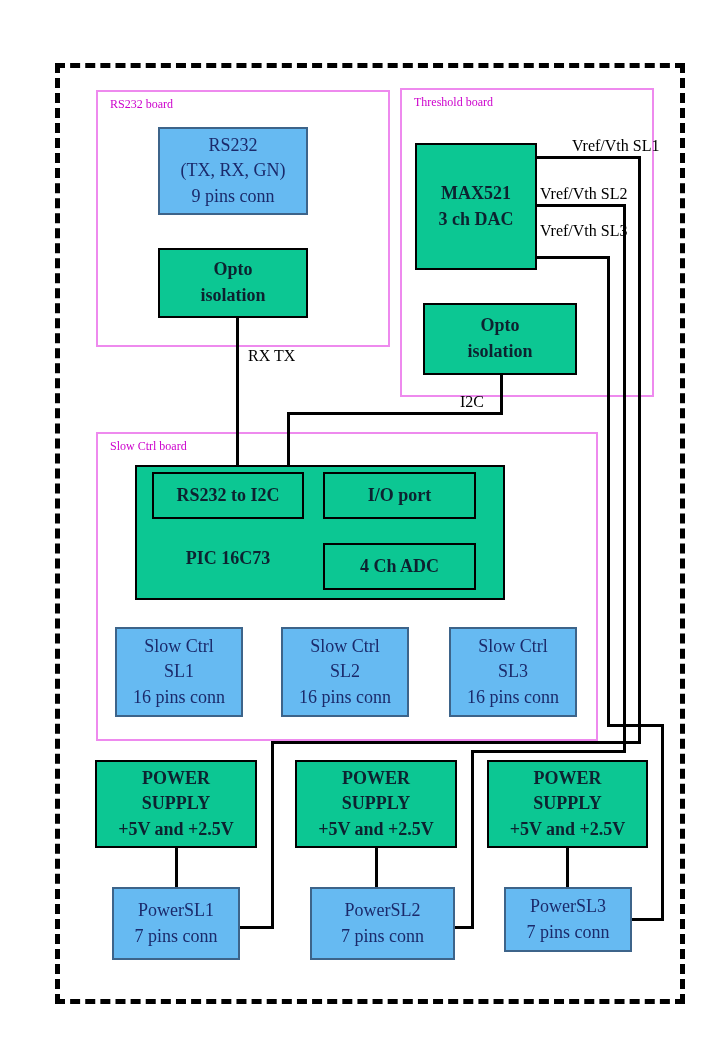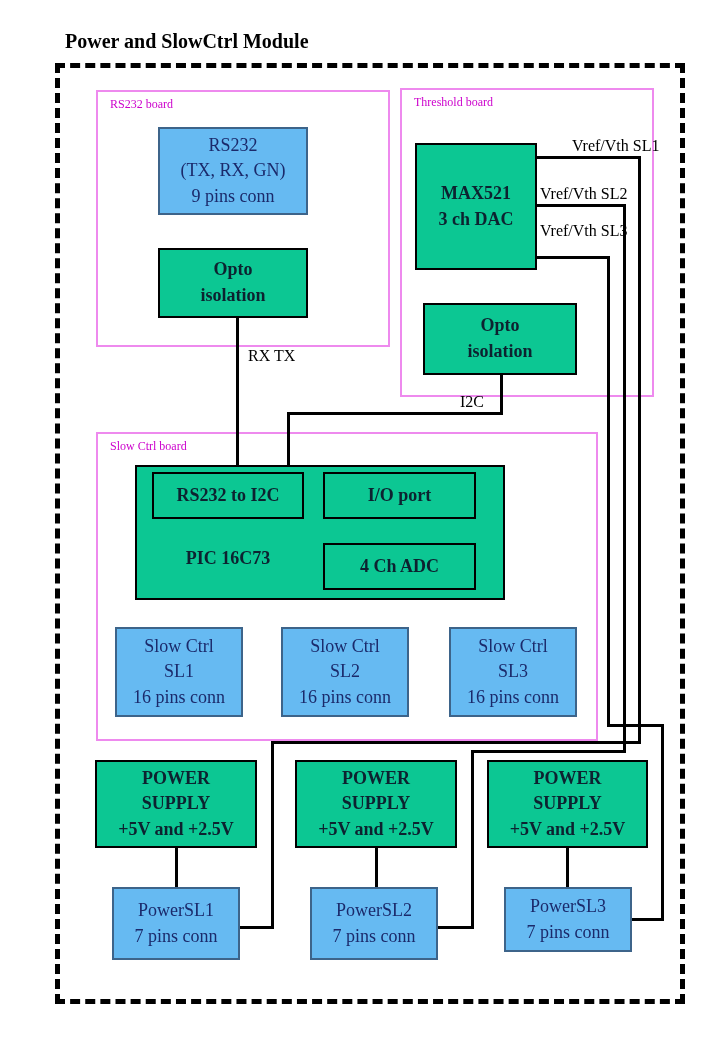--- a/index.html
+++ b/index.html
@@ -51,21 +51,20 @@
     color:var(--green-text);
   }
   .inner.noborder{border:none;}
   .ln{display:block;}
 </style>
 </head>
 <body>
 
 <div id="stage">
 
-  <div class="title">Power and SlowCtrl Module</div>
   <div class="dashed-frame"></div>
 
   <div class="board" style="left:96px;top:90px;width:290px;height:253px;">
     <div class="board-label">RS232 board</div>
   </div>
   <div class="board" style="left:400px;top:88px;width:250px;height:305px;">
     <div class="board-label">Threshold board</div>
   </div>
   <div class="board" style="left:96px;top:432px;width:498px;height:305px;">
     <div class="board-label">Slow Ctrl board</div>
@@ -168,21 +167,21 @@
   <div class="node green" style="left:487px;top:760px;width:161px;height:88px;">
     <span class="ln">POWER</span>
     <span class="ln">SUPPLY</span>
     <span class="ln">+5V and +2.5V</span>
   </div>
 
   <div class="node blue" style="left:112px;top:887px;width:128px;height:73px;">
     <span class="ln">PowerSL1</span>
     <span class="ln">7 pins conn</span>
   </div>
-  <div class="node blue" style="left:310px;top:887px;width:128px;height:73px;">
+  <div class="node blue" style="left:310px;top:887px;width:145px;height:73px;">
     <span class="ln">PowerSL2</span>
     <span class="ln">7 pins conn</span>
   </div>
   <div class="node blue" style="left:504px;top:887px;width:128px;height:65px;">
     <span class="ln">PowerSL3</span>
     <span class="ln">7 pins conn</span>
   </div>
 
 </div>
 

